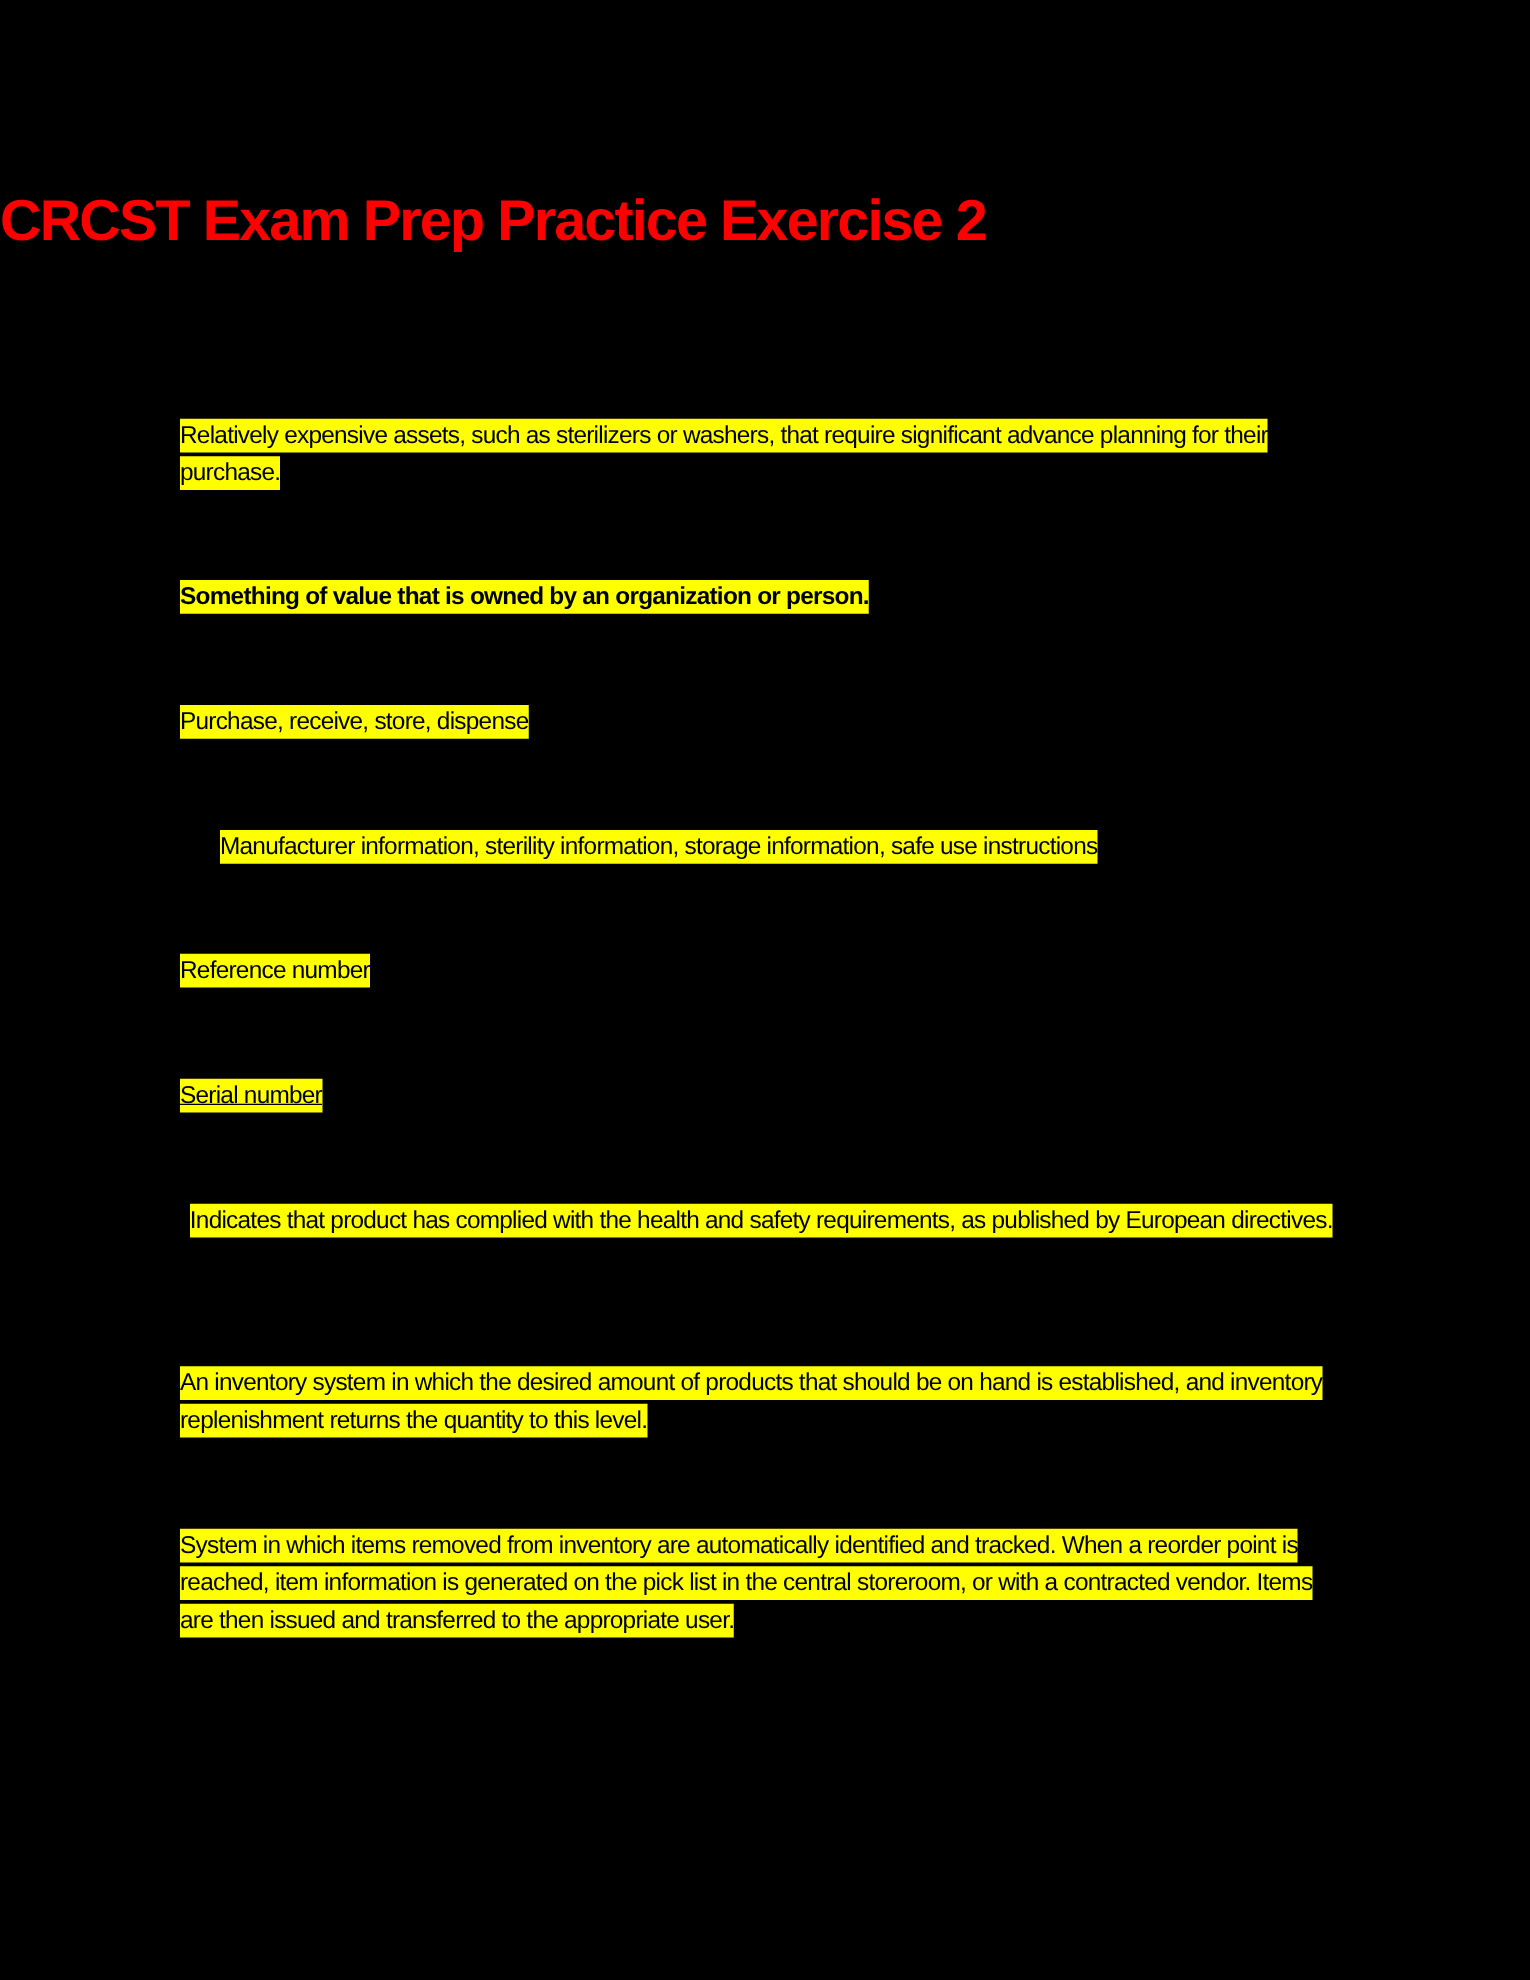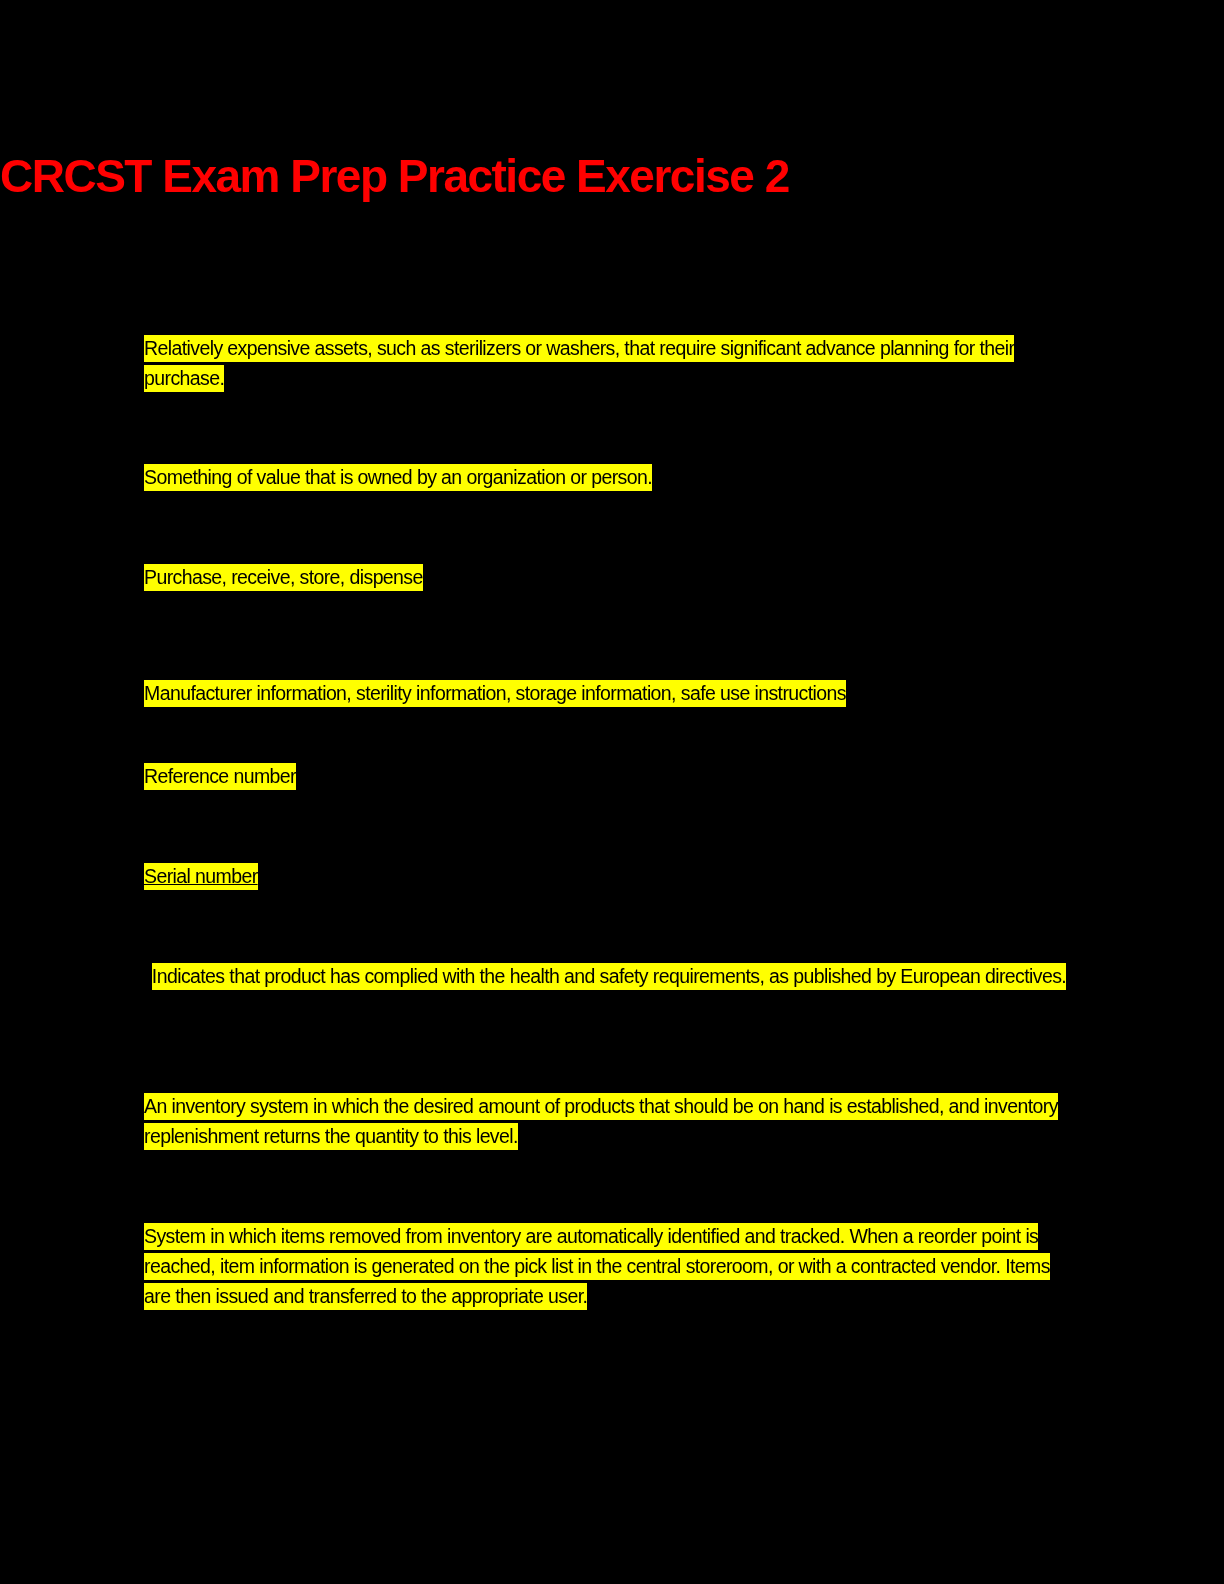--- a/index.html
+++ b/index.html
@@ -47,29 +47,29 @@
   </style>
 </head>
 <body>
 
 <h1 class="page-title">CRCST Exam Prep Practice Exercise 2</h1>
 
 <p class="answer" style="top:333px;">
   <span class="hl">Relatively expensive assets, such as sterilizers or washers, that require significant advance planning for their purchase.</span>
 </p>
 
-<p class="answer" style="top:462px;">
+<p class="answer" style="top:462px;font-weight:bold;">
   <span class="hl">Something of value that is owned by an organization or person.</span>
 </p>
 
 <p class="answer" style="top:562px;">
   <span class="hl">Purchase, receive, store, dispense</span>
 </p>
 
-<p class="answer" style="top:678px;">
+<p class="answer" style="top:662px;margin-left:32px;">
   <span class="hl">Manufacturer information, sterility information, storage information, safe use instructions</span>
 </p>
 
 <p class="answer" style="top:761px;">
   <span class="hl">Reference number</span>
 </p>
 
 <p class="answer" style="top:861px;text-decoration:underline;">
   <span class="hl">Serial number</span>
 </p>

